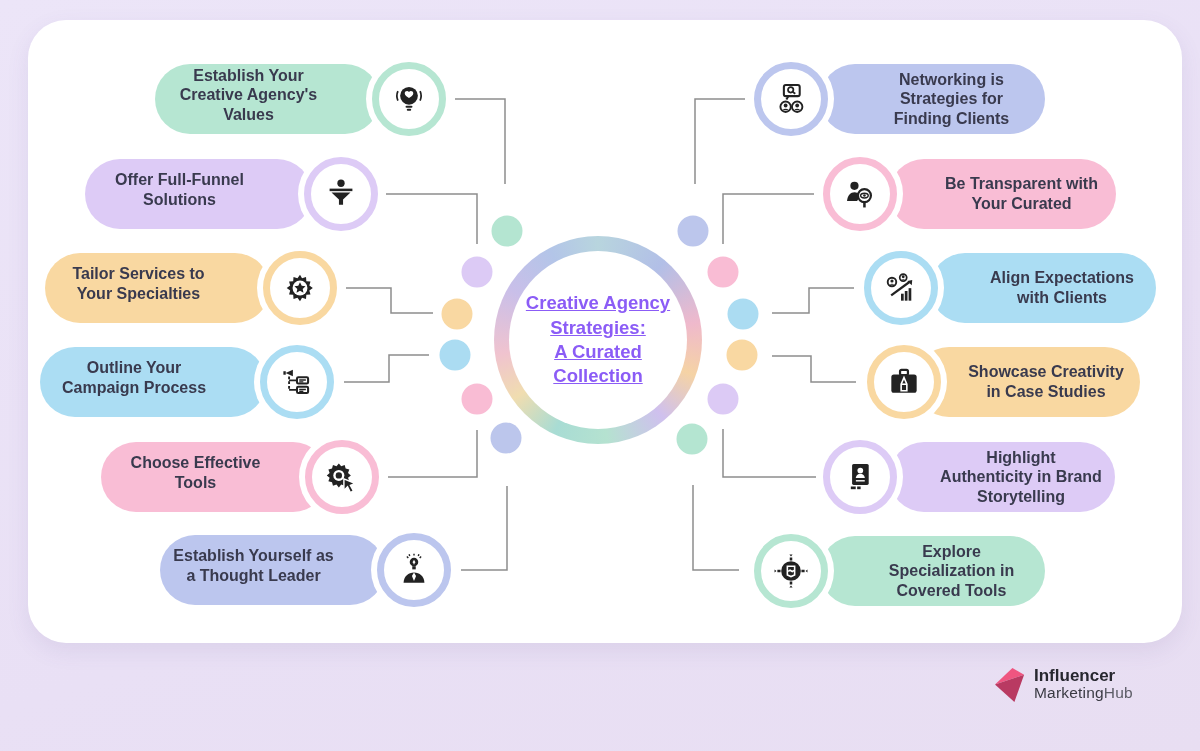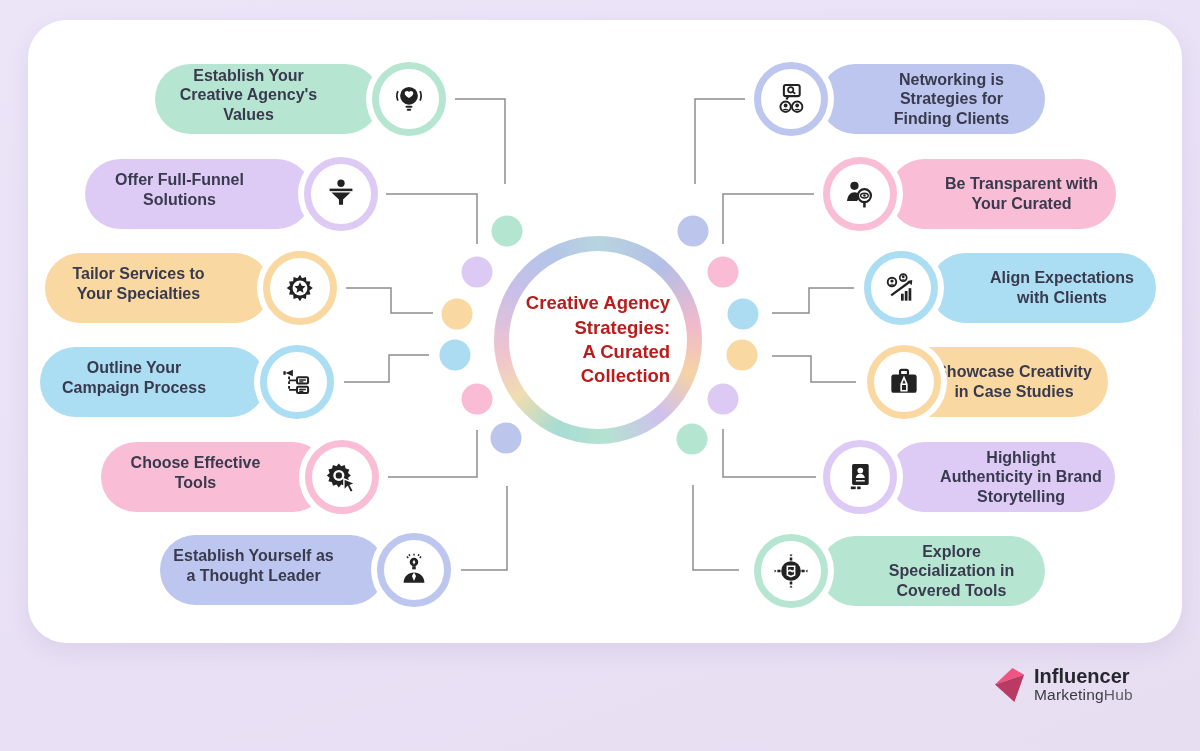--- a/index.html
+++ b/index.html
@@ -18,25 +18,25 @@
   .icon-circle{position:absolute;width:74px;height:74px;box-sizing:border-box;border-radius:50%;
         background:#fff;border:7px solid var(--c);box-shadow:0 0 0 6px #fff;
         display:flex;align-items:center;justify-content:center;}
   .icon-circle svg{width:38px;height:38px;display:block;}
   .center-ring{position:absolute;left:494px;top:236px;width:208px;height:208px;border-radius:50%;
         background:conic-gradient(from 0deg,
           #b8d5de 0deg,#b2bfe7 40deg,#efb9cc 80deg,#f5d3a5 110deg,#cfc0ee 140deg,
           #b5e2d0 175deg,#a8dcd4 205deg,#f0ddb0 235deg,#f0c3cf 262deg,#c9bfe9 300deg,
           #b3c5e8 332deg,#b8d5de 360deg);}
   .center-inner{position:absolute;inset:15px;background:#fff;border-radius:50%;
-        display:flex;align-items:center;justify-content:center;text-align:right;
-        font-weight:bold;font-size:18.5px;line-height:1.32;color:#b91c1c;white-space:pre-line;}
+        display:flex;align-items:center;justify-content:center;text-align:center;
+        font-weight:bold;font-size:18.5px;line-height:1.32;color:#8b5cf6;white-space:pre-line;text-decoration:underline;}
   .logo{position:absolute;left:994px;top:665px;display:flex;align-items:center;gap:7px;}
   .logo-text{display:flex;flex-direction:column;line-height:1.05;}
-  .logo-l1{font-weight:bold;font-size:20px;color:#27272f;}
+  .logo-l1{font-weight:bold;font-size:17px;color:#27272f;}
   .logo-l2{font-size:15.5px;letter-spacing:.2px;}
   .logo-l2 .m{color:#3a3a43;}
   .logo-l2 .h{color:#5c5c66;}
 </style>
 </head>
 <body>
 
 <div class="stage">
   <div class="card"></div>
 
@@ -230,21 +230,21 @@
             <rect x="14.4" y="13.9" width="1.7" height="6.1"></rect>
             <rect x="16.8" y="12.1" width="1.7" height="7.9"></rect>
           </g>
           <path d="M5.8 16.6L17.3 8.2" stroke="#222" stroke-width="1.4"></path>
           <path d="M18.8 10.2l.3-3.2-3.1.6z" fill="#222"></path>
         </svg>
     </div>
   </div>
 
   <div class="group" style="--c: #f9d8a1;">
-    <div class="pill pr" style="left:882px;top:347px;width:226px">
+    <div class="pill pr" style="left:914px;top:347px;width:226px">
       <span>Showcase Creativity in Case Studies</span>
       </div>
     <div class="icon-circle" style="left:867px;top:345px">
       <svg viewBox="0 0 24 24">
           <rect x="9.5" y="4.4" width="5" height="3.2" rx=".9" fill="none" stroke="#222" stroke-width="1.4"></rect>
           <rect x="4" y="7.2" width="16" height="11.6" rx="1.6" fill="#222"></rect>
           <path d="M12 9.2l1.8 4.2v4.1h-3.6v-4.1z" fill="none" stroke="#fff" stroke-width="1"></path>
           <path d="M10.2 13.4h3.6" stroke="#fff" stroke-width="1"></path>
         </svg>
     </div>

